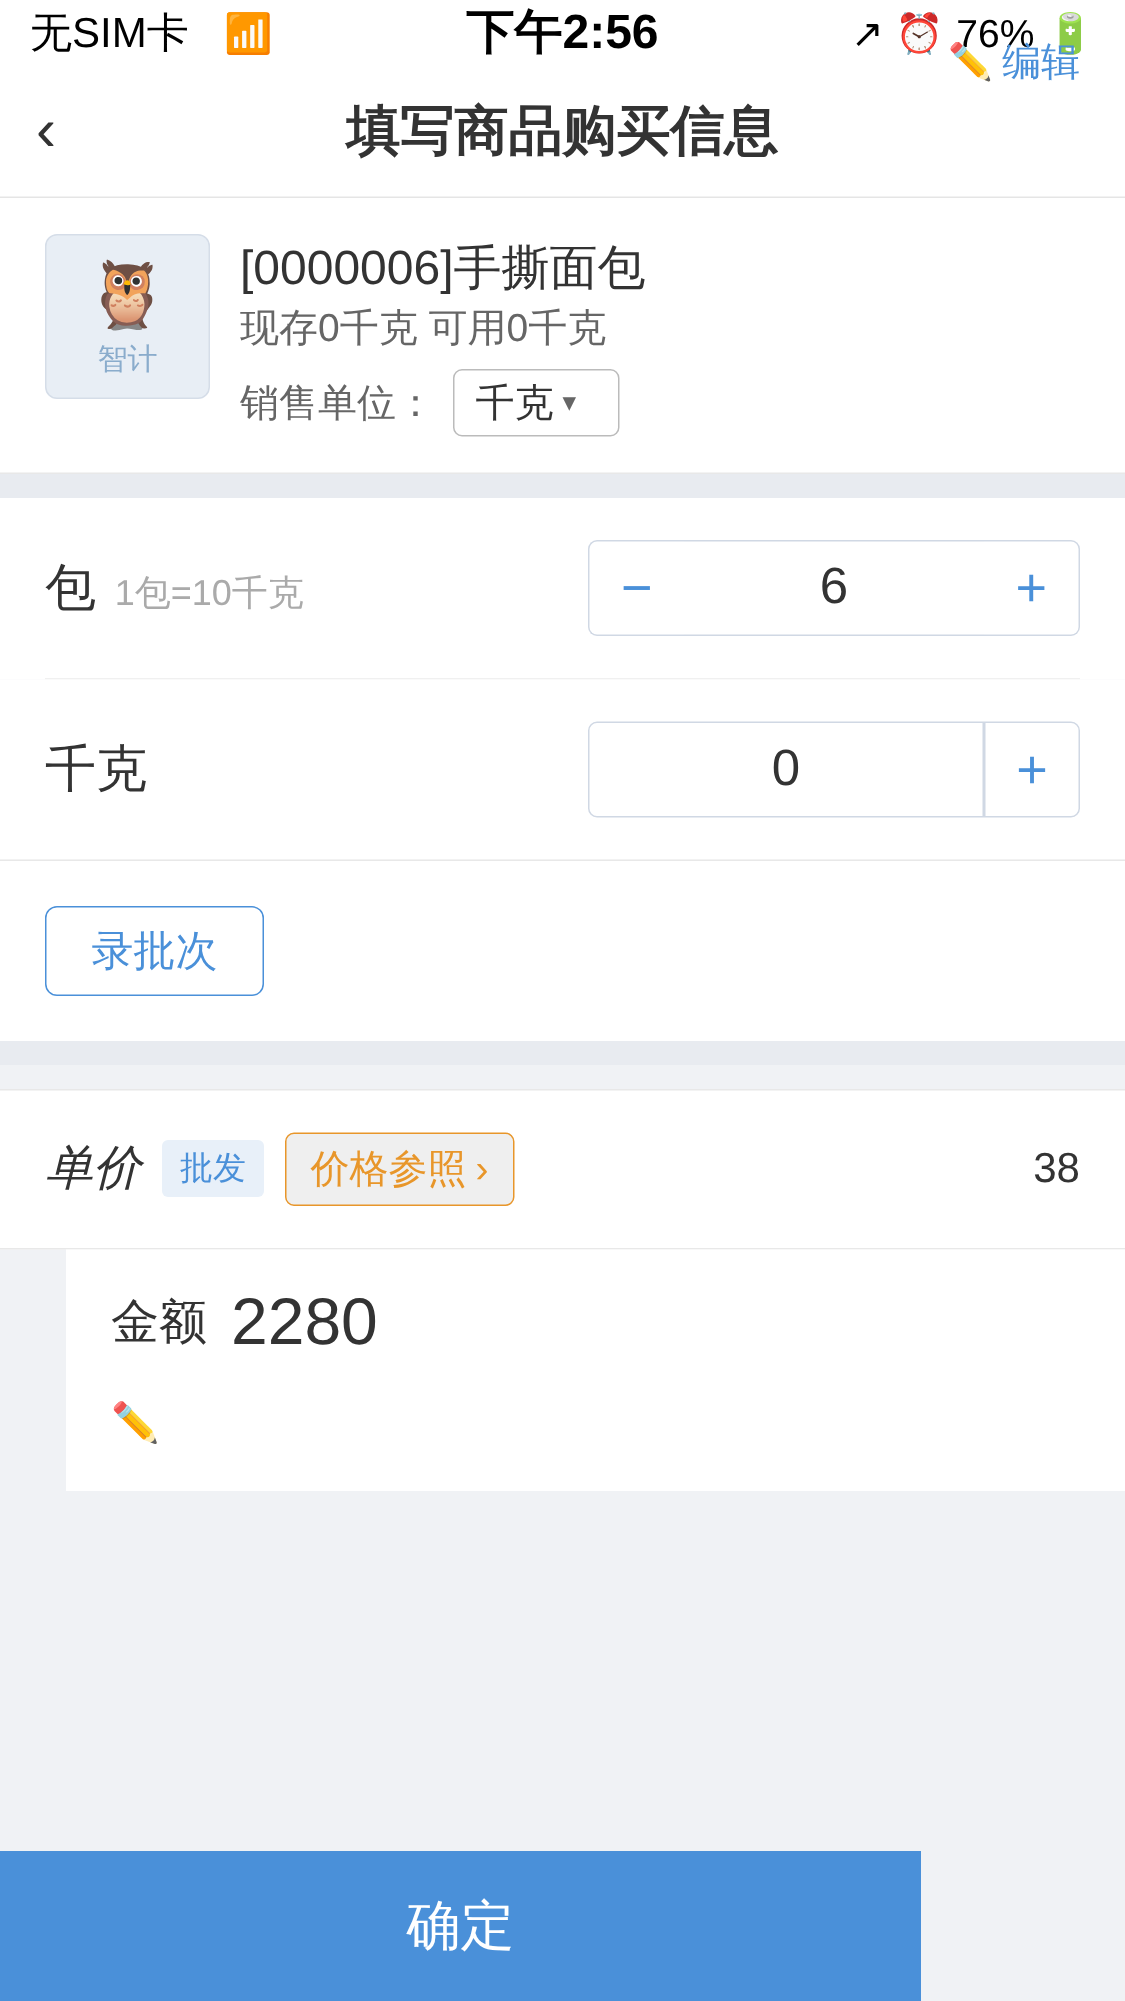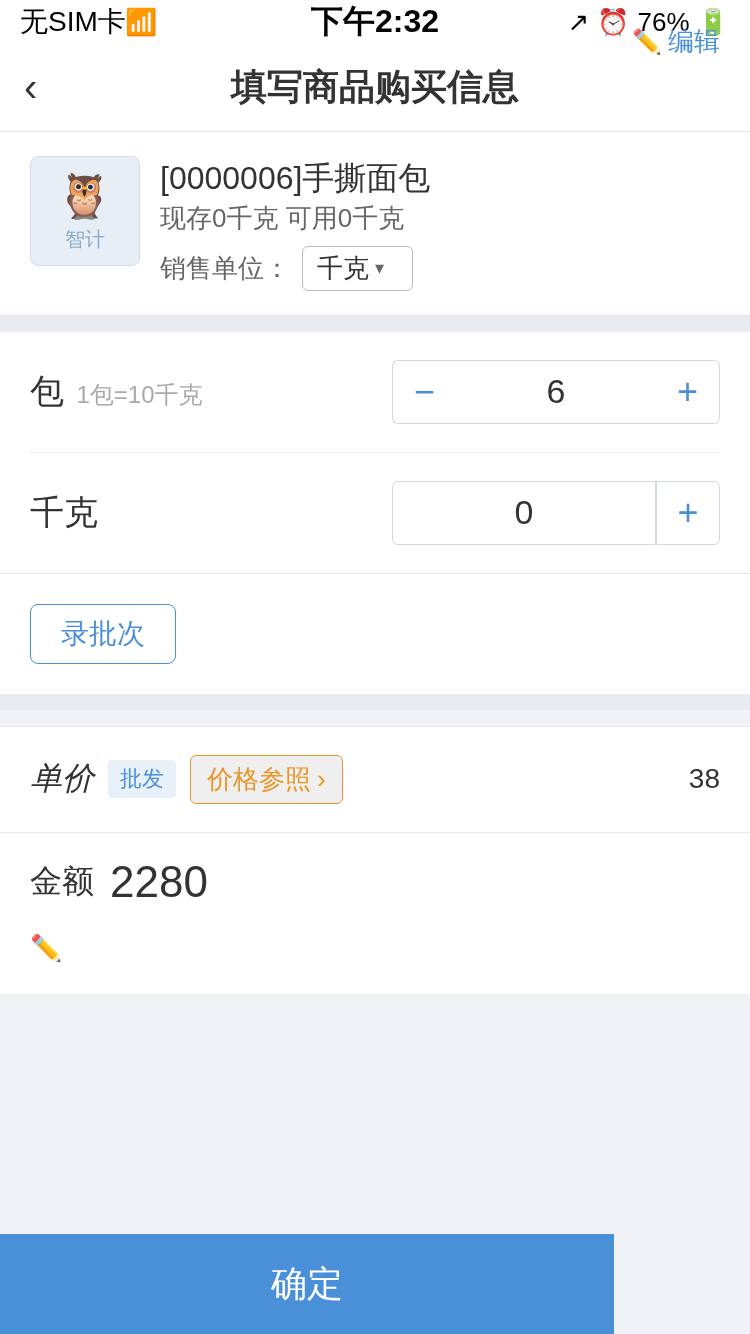--- a/index.html
+++ b/index.html
@@ -19,21 +19,21 @@
       background: #fff;
       display: flex;
       align-items: center;
       justify-content: space-between;
       padding: 0 20px;
       font-size: 28px;
     }
     .status-left {
       display: flex;
       align-items: center;
-      gap: 0;
+      gap: 24px;
       font-size: 28px;
       color: #000;
     }
     .status-time {
       font-size: 32px;
       font-weight: 600;
       color: #000;
       position: absolute;
       left: 50%;
       transform: translateX(-50%);
@@ -298,20 +298,21 @@
       margin-left: auto;
       font-size: 28px;
       color: #333;
       font-weight: 400;
     }
 
     
     .amount-section {
       background: #fff;
       padding: 24px 30px 0 30px;
+      margin-left: 44px;
     }
     .amount-row {
       display: flex;
       align-items: center;
       gap: 16px;
       padding-bottom: 10px;
     }
     .amount-label {
       font-size: 32px;
       color: #333;
@@ -357,21 +358,21 @@
     }
   </style>
 </head>
 <body>
 
 <div class="status-bar">
   <div class="status-left">
     <span>无SIM卡</span>
     <span class="wifi-icon">📶</span>
   </div>
-  <div class="status-time">下午2:32</div>
+  <div class="status-time">下午2:56</div>
   <div class="status-right">
     <span>↗</span>
     <span>⏰</span>
     <span>76%</span>
     <span>🔋</span>
   </div>
 </div>
 
 <div class="nav-bar">
   <span class="nav-back">‹</span>

